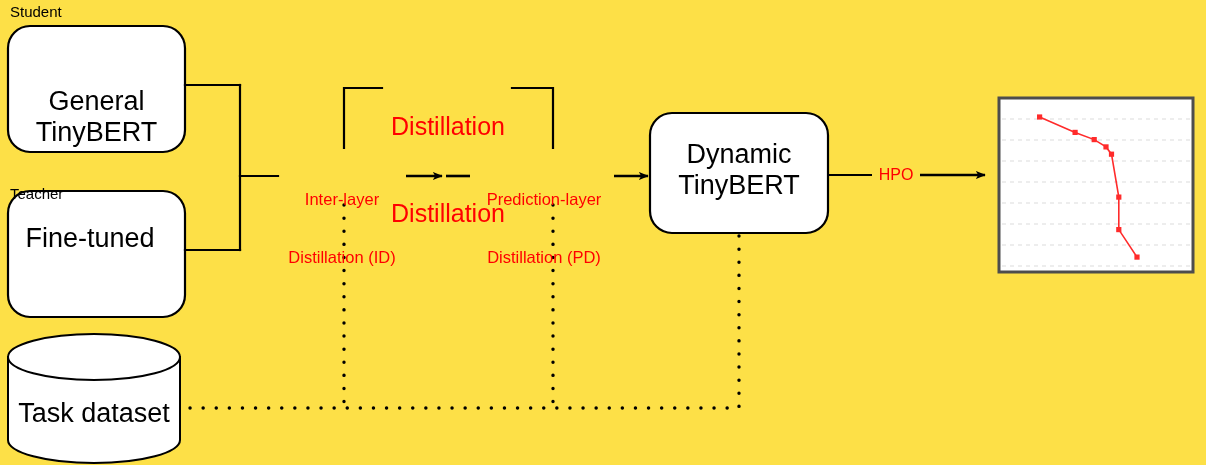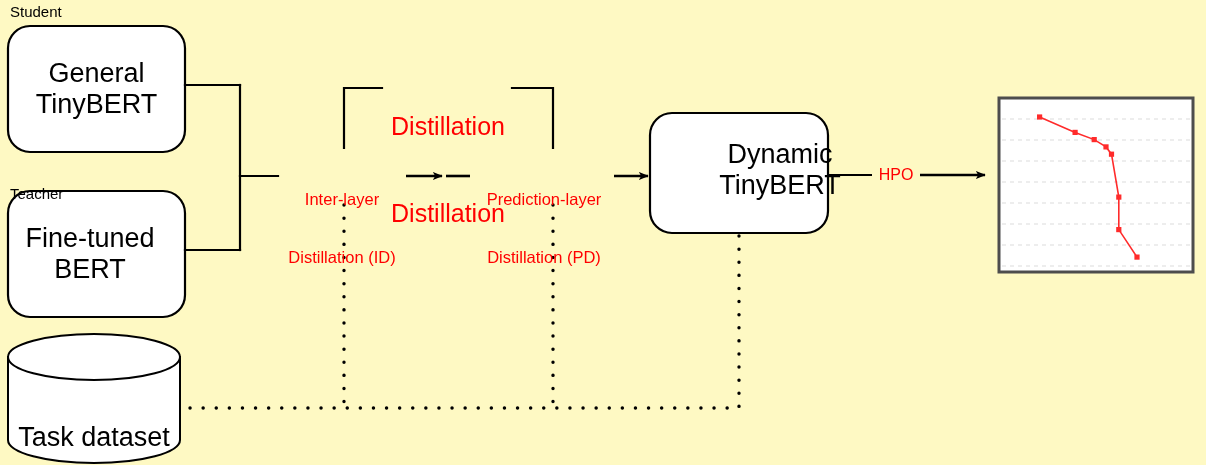--- a/index.html
+++ b/index.html
@@ -7,21 +7,21 @@
     padding: 0;
     background: #ffffff;
   }
   body {
     font-family: "Liberation Sans", sans-serif;
   }
   #canvas {
     position: relative;
     width: 1206px;
     height: 465px;
-    background: #fef9c3;
+    background: #fde047;
     overflow: hidden;
   }
   #vec {
     position: absolute;
     left: 0;
     top: 0;
     width: 1206px;
     height: 465px;
   }
   .lbl {
@@ -143,34 +143,33 @@
           <rect x="1134.4" y="254.5" width="5.2" height="5.2" fill="#ff2b2b"></rect>
         </g>
     </g>
   </svg>
 
   <div class="lbl caption" style="left:10px; top:3px;">Student</div>
 
   <div class="lbl caption" style="left:10px; top:185px;">Teacher</div>
 
   <div class="node-label-wrap" style="left:8px; top:58px; width:177px;">
-    <div class="boxtext" style="position:relative;">General</div>
+    <div class="boxtext" style="position:relative;margin-top:28px;">General</div>
     <div class="boxtext" style="position:relative;">TinyBERT</div>
   </div>
 
   <div class="node-label-wrap" style="left:8px; top:223px; width:164px;">
     <div class="boxtext" style="position:relative;">Fine-tuned</div>
-    <div class="boxtext" style="position:relative;">BERT</div>
   </div>
 
   <div class="node-label-wrap" style="left:8px; top:398px; width:172px;">
-    <div class="boxtext" style="position:relative;margin-top:24px;">Task dataset</div>
+    <div class="boxtext" style="position:relative;">Task dataset</div>
   </div>
 
-  <div class="node-label-wrap" style="left:650px; top:139px; width:178px;margin-left:41px;">
+  <div class="node-label-wrap" style="left:650px; top:139px; width:178px;">
     <div class="boxtext" style="position:relative;">Dynamic</div>
     <div class="boxtext" style="position:relative;">TinyBERT</div>
   </div>
 
   <div class="redtext rt-big" style="left:353px; top:54px; width:190px;">
     <div>Distillation</div>
     <div>Distillation</div>
   </div>
 
   <div class="redtext rt-small" style="left:473px; top:152px; width:142px;">

